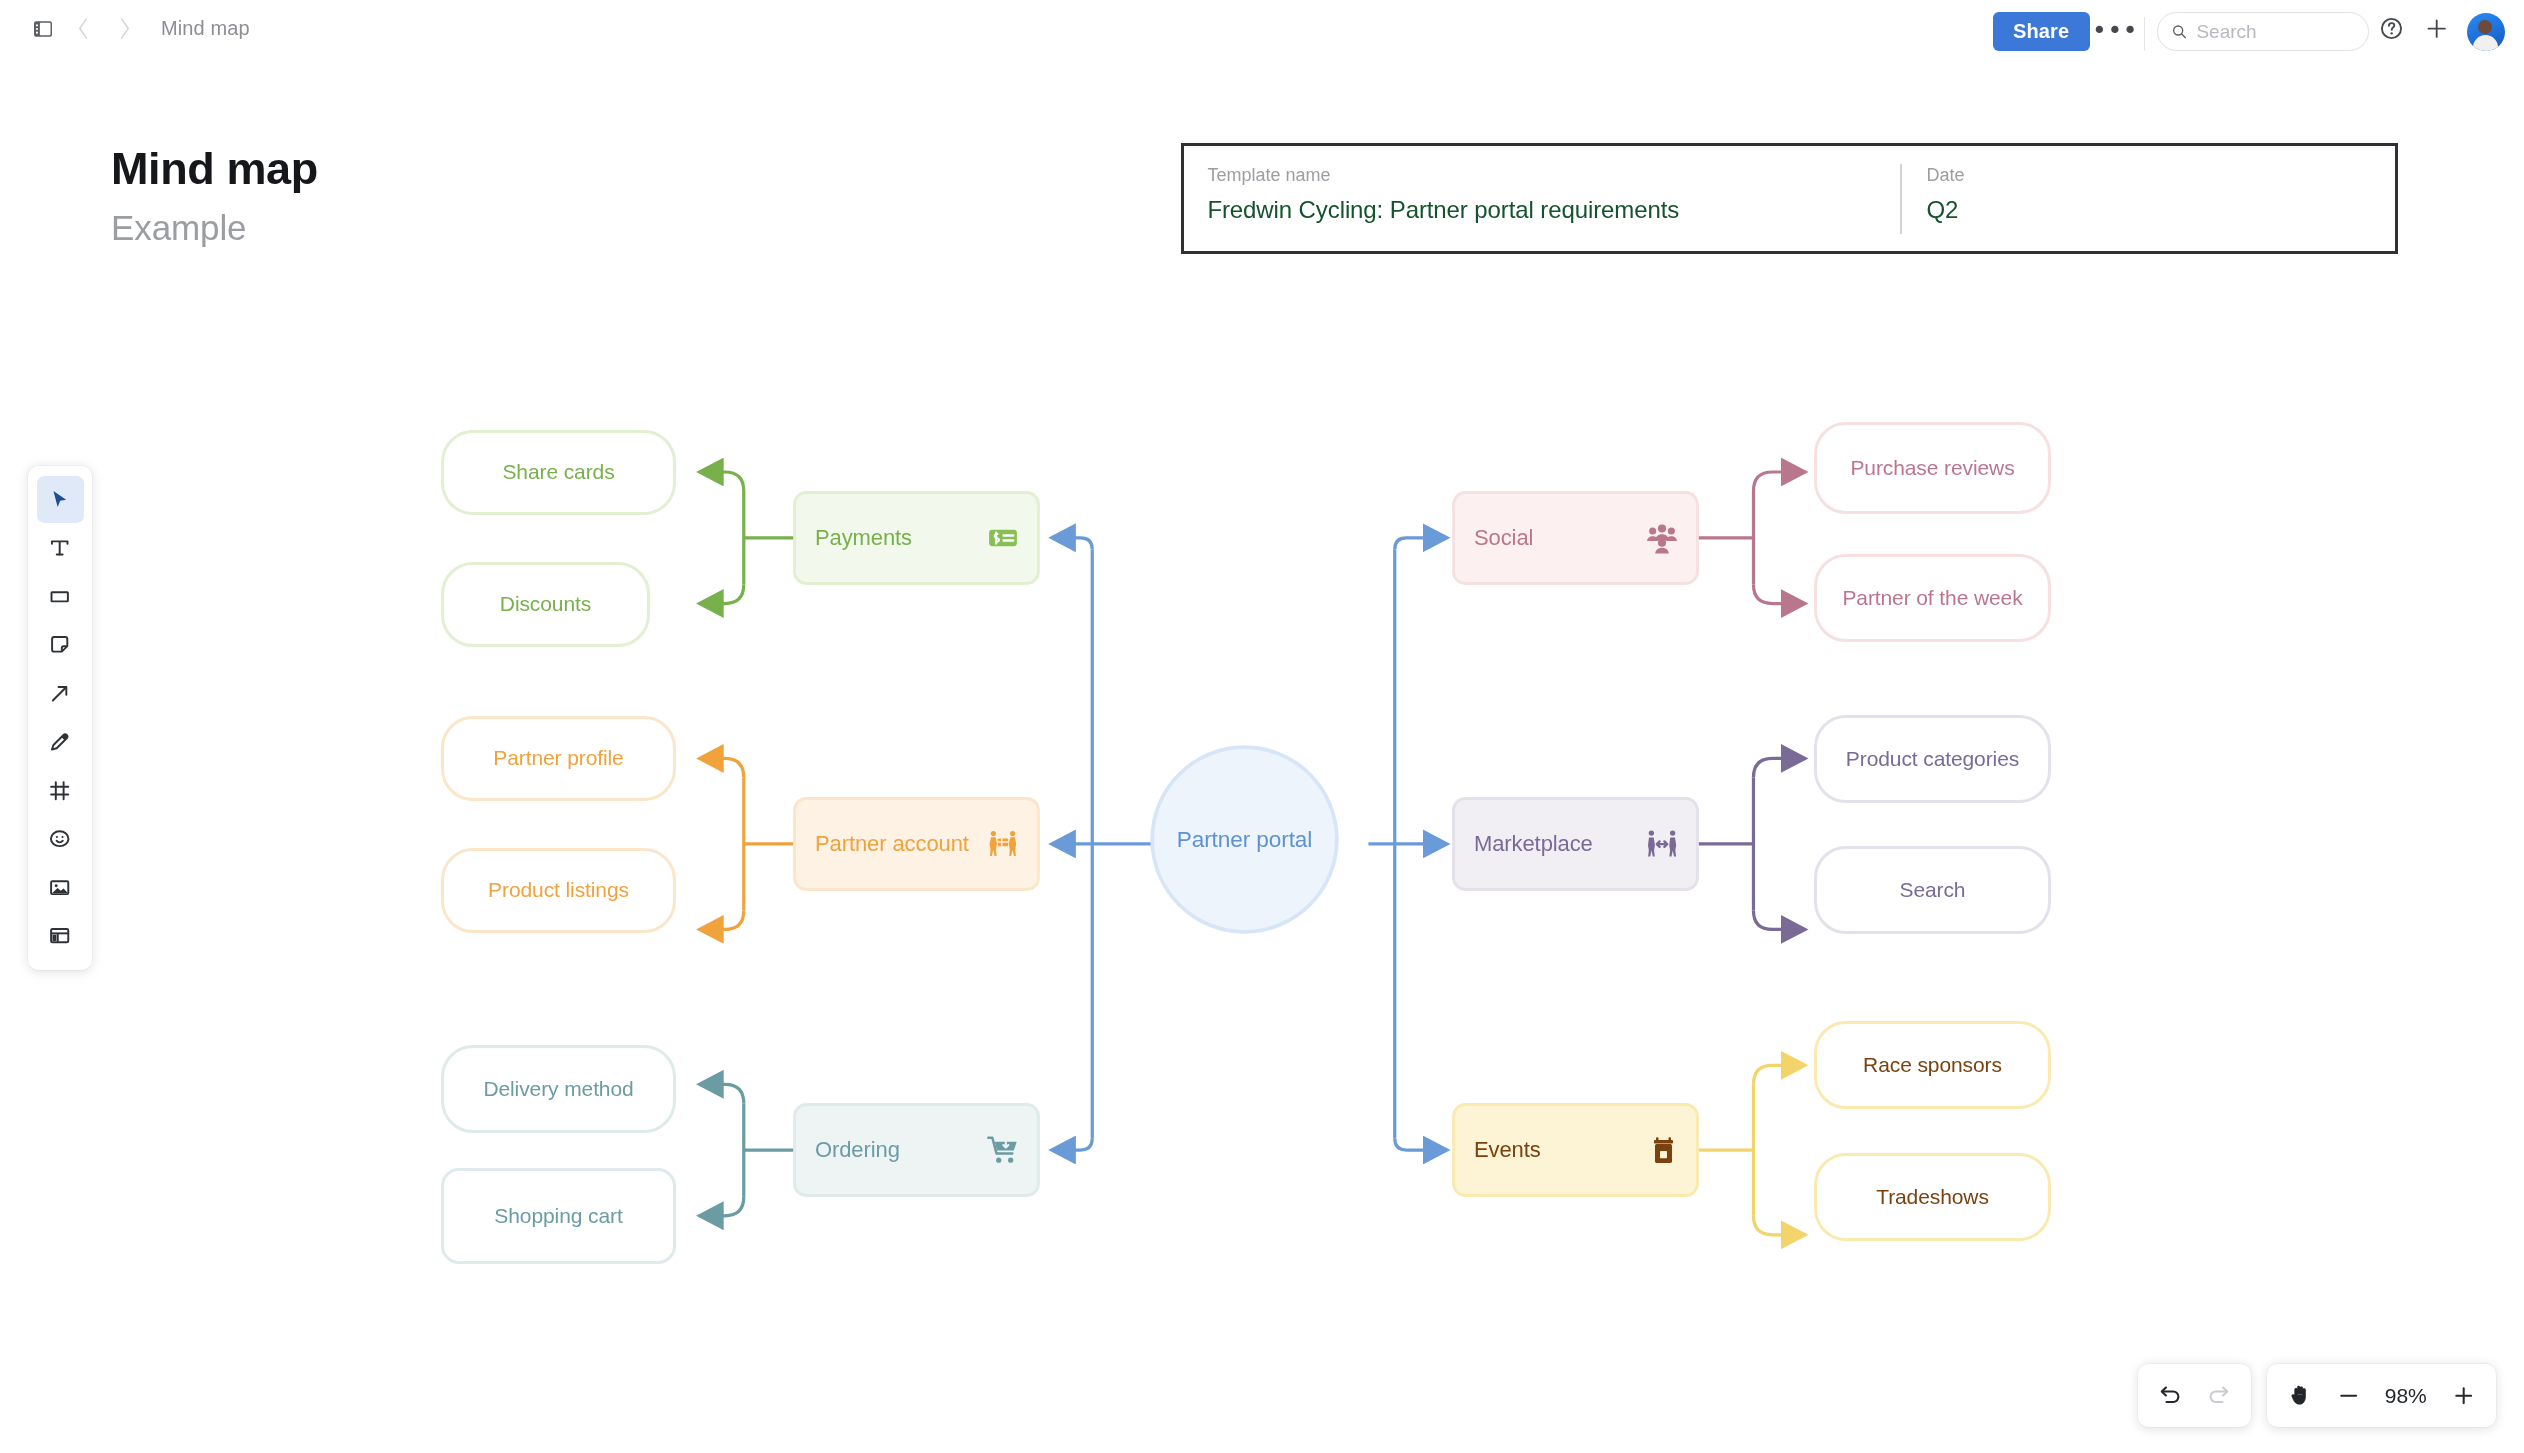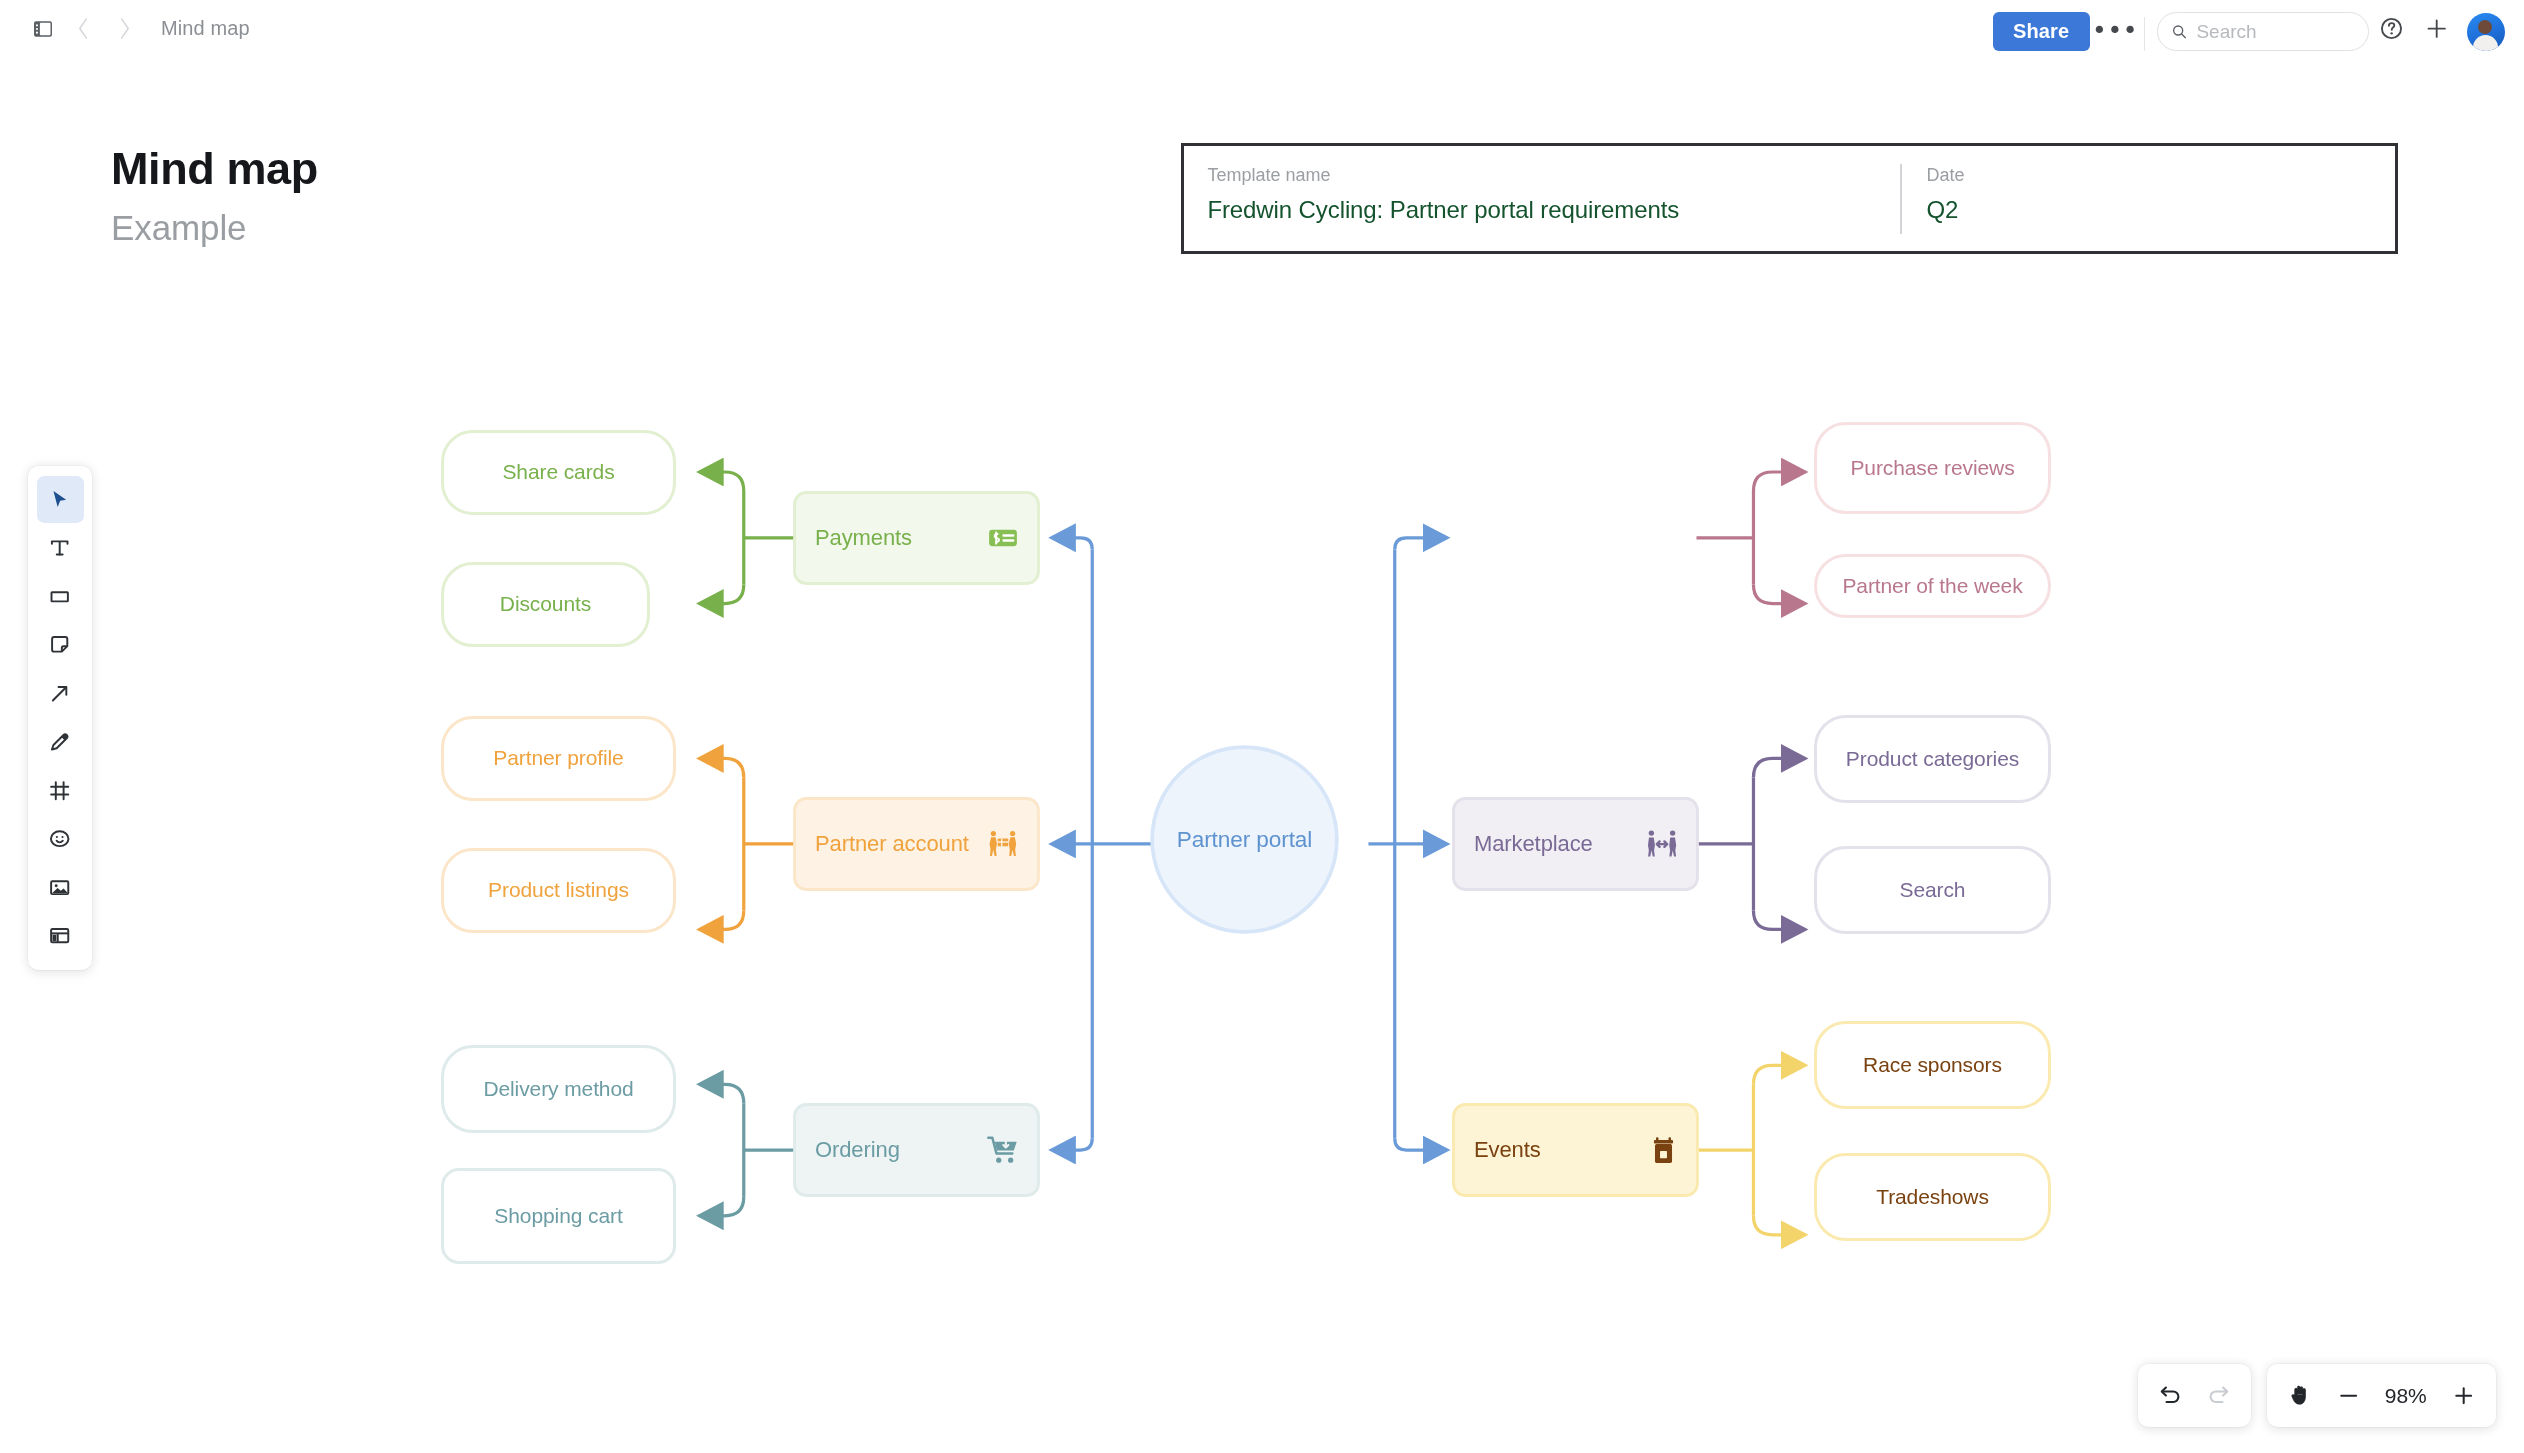--- a/index.html
+++ b/index.html
@@ -445,24 +445,39 @@
       </svg>
     </span>
   </div>
   <div class="node leaf-node" style="left:441px; top:1037px; width:235px; height:88px;margin-top:8px; --ring:#dfeaea; --txt:#6b9ba3;">
     <span class="leaf-label">Delivery method</span>
   </div>
   <div class="node leaf-node" style="left:441px; top:1168px; width:235px; height:96px;border-radius:18px; --ring:#dfeaea; --txt:#6b9ba3;">
     <span class="leaf-label">Shopping cart</span>
   </div>
 
+  <div class="node branch-node" style="left:1455px; top:494px; width:241px; height:88px; --fill:#fcf0f0; --ring:#f6e0e2; --txt:#b9778d;">
+    <span class="branch-label">Social</span>
+    <span class="branch-icon">
+      <svg width="34" height="34" viewBox="0 0 24 24" fill="none">
+        <circle cx="5.4" cy="7" r="2.5" fill="#b9778d"></circle>
+        <path d="M1.5 14.2c0-2.1 1.8-3.4 3.9-3.4s3.9 1.3 3.9 3.4z" fill="#b9778d"></path>
+        <circle cx="18.6" cy="7" r="2.5" fill="#b9778d"></circle>
+        <path d="M14.7 14.2c0-2.1 1.8-3.4 3.9-3.4s3.9 1.3 3.9 3.4z" fill="#b9778d"></path>
+        <circle cx="12" cy="5.3" r="2.9" fill="#b9778d"></circle>
+        <path d="M7.4 13.4c0-2.5 2.1-4 4.6-4s4.6 1.5 4.6 4z" fill="#b9778d"></path>
+        <circle cx="12" cy="15.3" r="2.9" fill="#b9778d"></circle>
+        <path d="M7.2 23c0-2.6 2.2-4.2 4.8-4.2s4.8 1.6 4.8 4.2z" fill="#b9778d"></path>
+      </svg>
+    </span>
+  </div>
   <div class="node leaf-node" style="left:1814px; top:422px; width:237px; height:92px; --ring:#f6e0e2; --txt:#b9778d;">
     <span class="leaf-label">Purchase reviews</span>
   </div>
-  <div class="node leaf-node" style="left:1814px; top:554px; width:237px; height:64px; --ring:#f6e0e2; --txt:#b9778d;">
+  <div class="node leaf-node" style="left:1814px; top:554px; width:237px; height:88px; --ring:#f6e0e2; --txt:#b9778d;">
     <span class="leaf-label">Partner of the week</span>
   </div>
 
   <div class="node branch-node" style="left:1455px; top:800px; width:241px; height:88px; --fill:#f1eff4; --ring:#e4e1ea; --txt:#7a6a96;">
     <span class="branch-label">Marketplace</span>
     <span class="branch-icon">
       <svg width="34" height="34" viewBox="0 0 24 24" fill="none">
         <circle cx="4.5" cy="4.3" r="1.9" fill="#7a6a96"></circle>
         <path d="M2.8 7.4h3.4l.8 5.4-.6 3.6.5 4.4H5.5l-.9-4.3-.9 4.3H2.2l.5-4.4-.6-3.6z" fill="#7a6a96"></path>
         <circle cx="19.5" cy="4.3" r="1.9" fill="#7a6a96"></circle>

